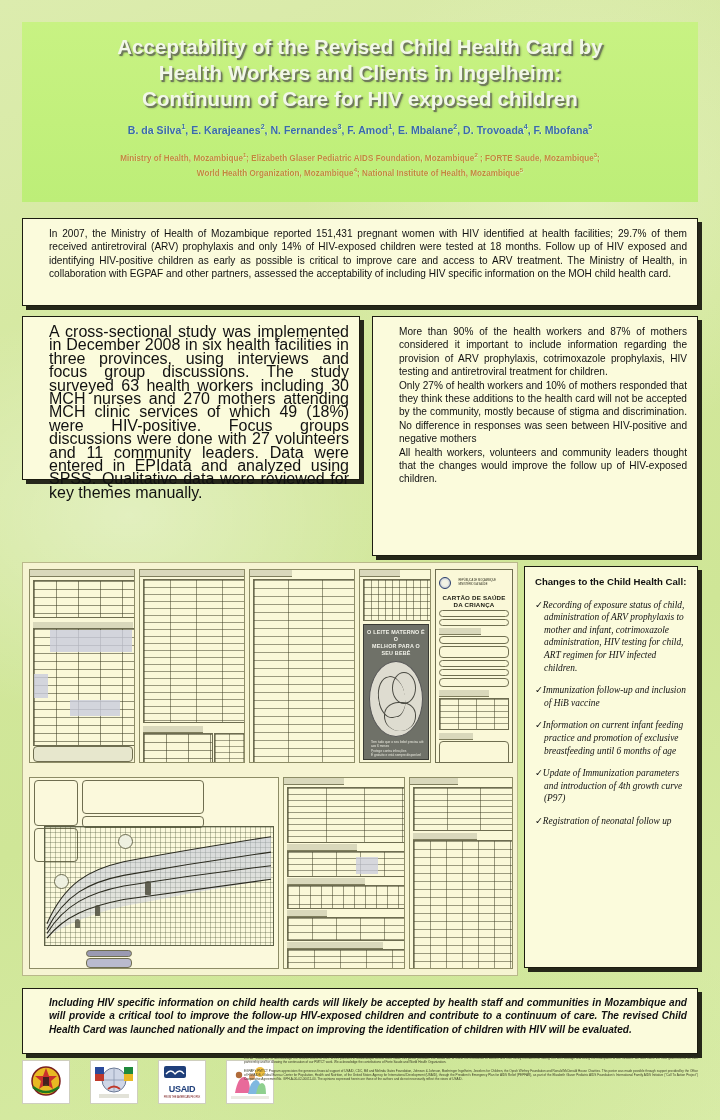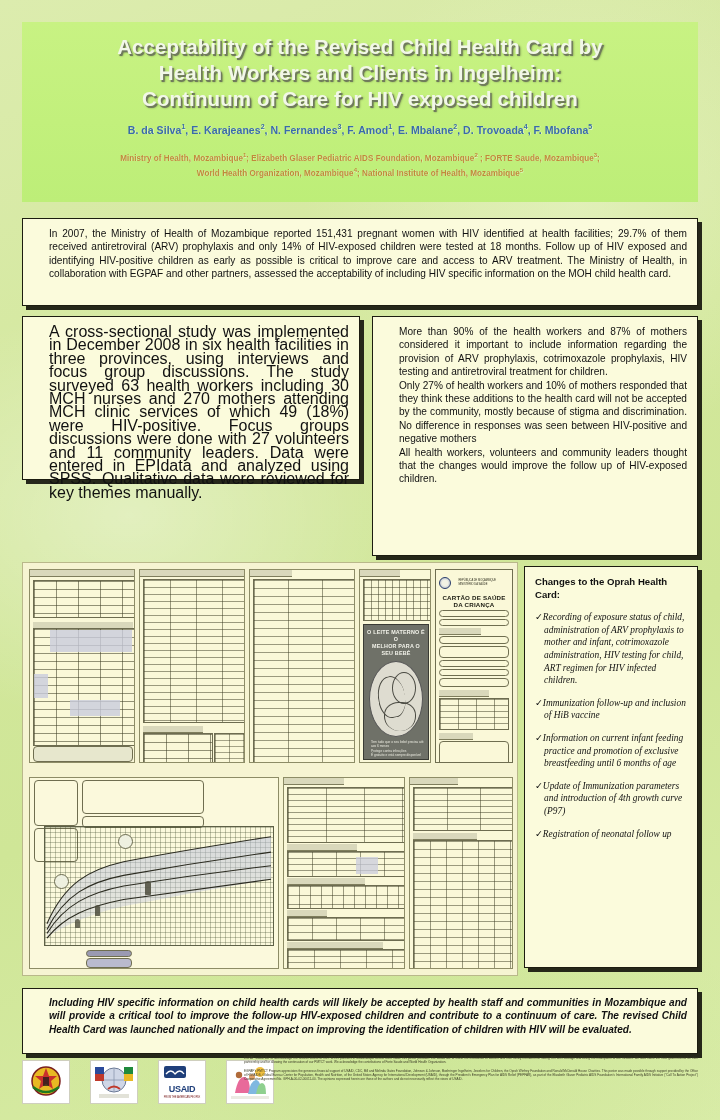--- a/index.html
+++ b/index.html
@@ -262,21 +262,21 @@
     <p>A cross-sectional study was implemented in December 2008 in six health facilities in three provinces, using interviews and focus group discussions.  The study surveyed 63 health workers including 30 MCH nurses and 270 mothers attending MCH clinic services of which 49 (18%) were HIV-positive.  Focus groups discussions were done with 27 volunteers and 11 community leaders. Data were entered in EPIdata and analyzed using SPSS. Qualitative data were reviewed for key themes manually.</p>
   </div>
 
   <div class="box results">
     <p class="para">More than 90% of the health workers and 87% of mothers considered it important to include information regarding the provision of ARV prophylaxis, cotrimoxazole prophylaxis, HIV testing and antiretroviral treatment for children.</p>
     <p class="para">Only 27% of health workers and 10% of mothers responded that they think these additions to the  health card will not be accepted by the community, mostly because of stigma and discrimination. No difference in responses was seen between HIV-positive and negative mothers</p>
     <p class="para">All health workers, volunteers and community leaders thought that the changes would improve the follow up of HIV-exposed children.</p>
   </div>
 
   <div class="box changes">
-    <div class="chg-title">Changes to the Oprah Health Card:</div>
+    <div class="chg-title">Changes to the Child Health Call:</div>
     <ul>
       <li><span class="chk">✓</span><span>Recording of exposure status of child, administration of ARV prophylaxis to mother and infant, cotrimoxazole administration, HIV testing for child, ART regimen for HIV infected children.</span></li>
       <li><span class="chk">✓</span><span>Immunization follow-up and inclusion of HiB vaccine</span></li>
       <li><span class="chk">✓</span><span>Information on current infant feeding practice and promotion of exclusive breastfeeding until 6 months of age</span></li>
       <li><span class="chk">✓</span><span>Update of Immunization parameters and introduction of 4th growth curve (P97)</span></li>
       <li><span class="chk">✓</span><span>Registration of neonatal follow up</span></li>
     </ul>
   </div>
 
   <div class="scan-panel">

